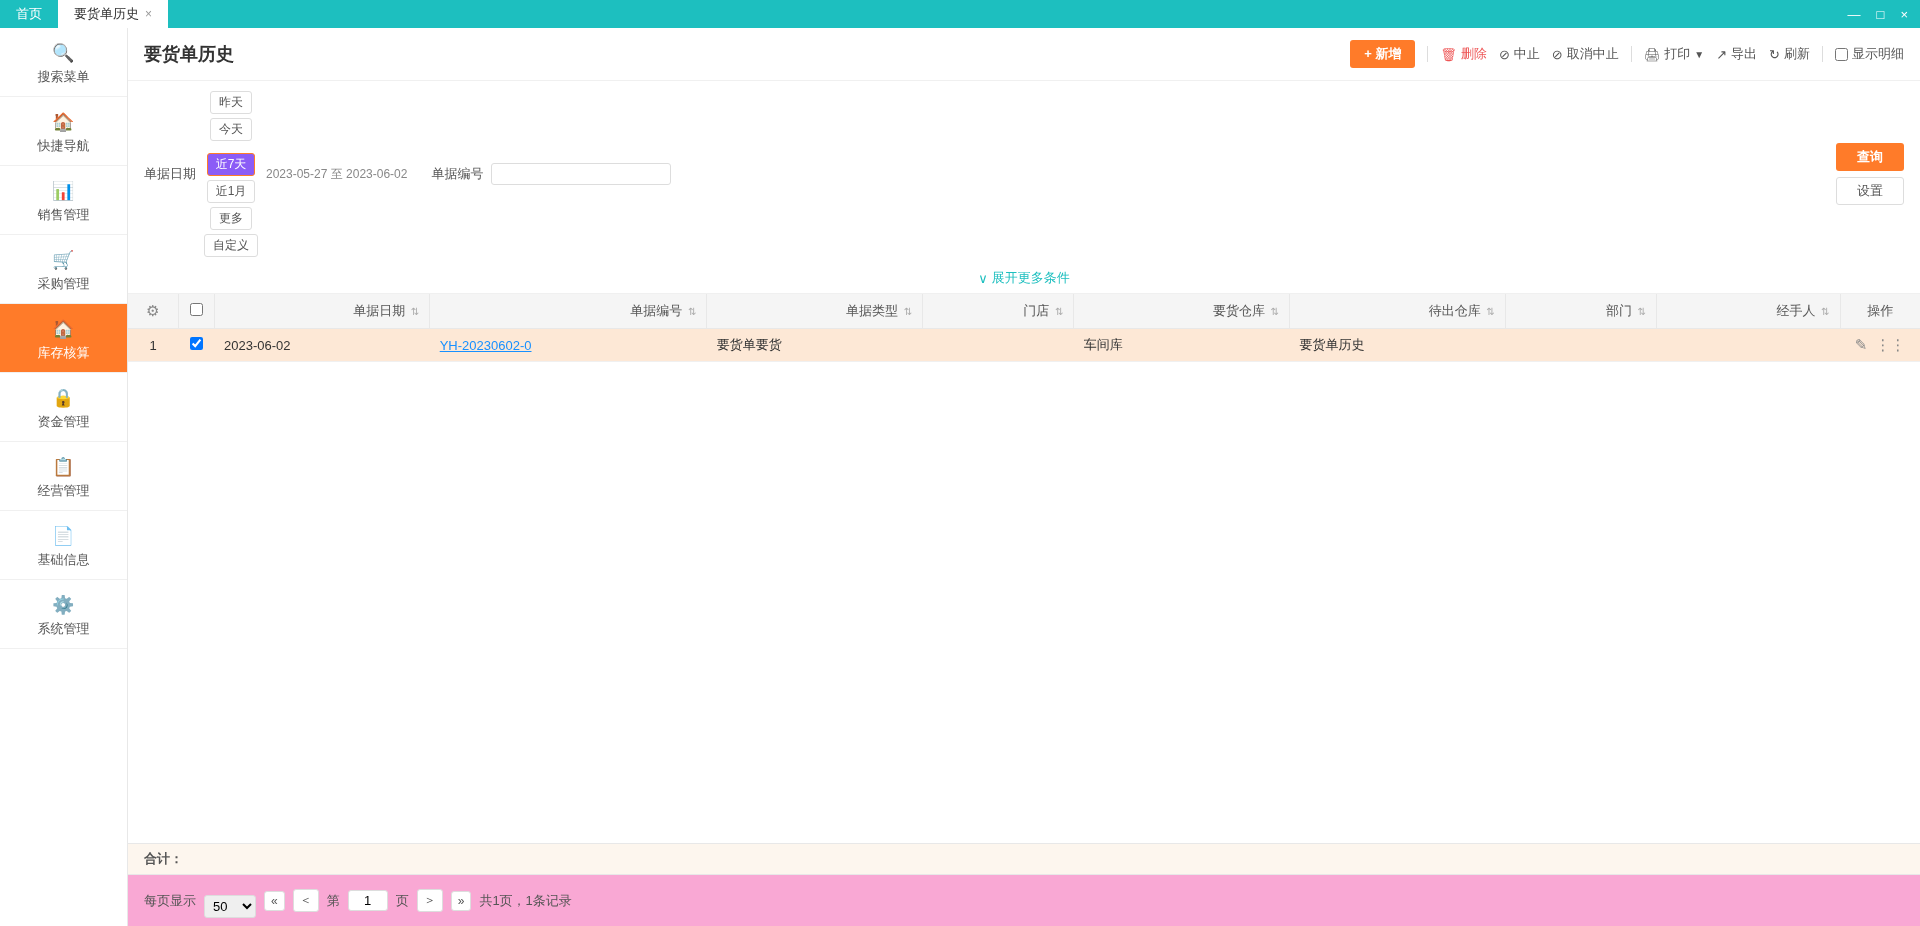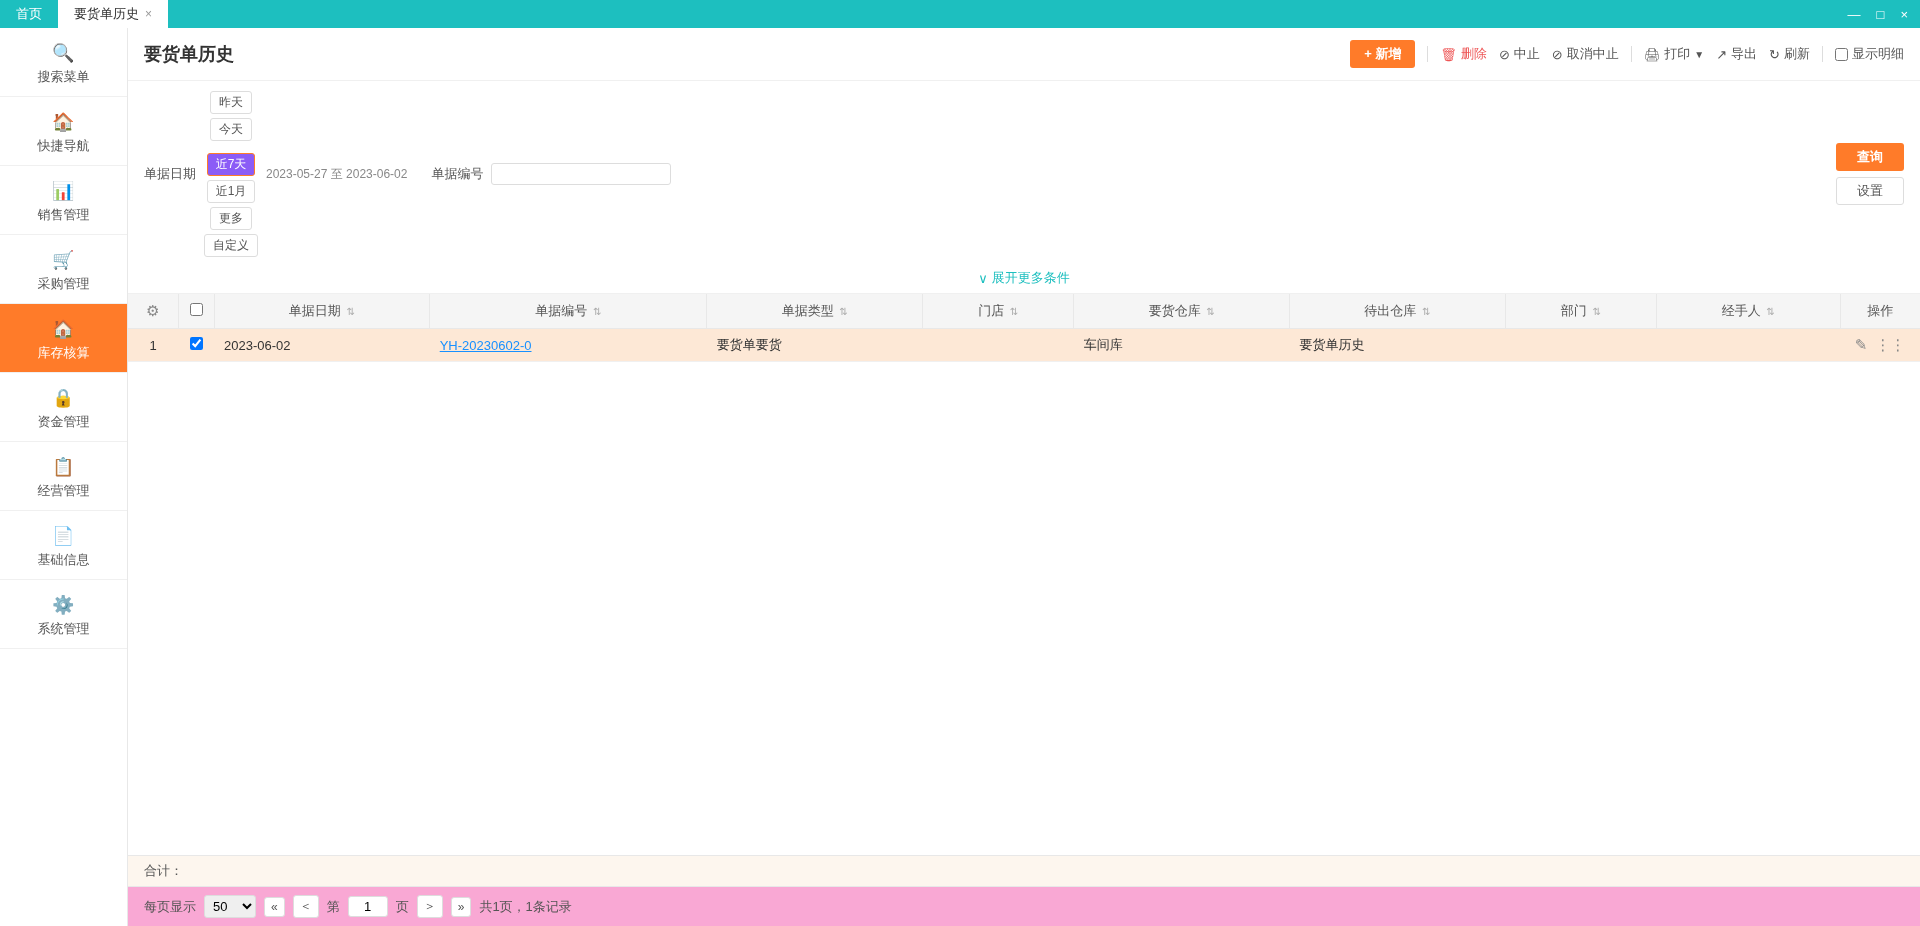--- a/index.html
+++ b/index.html
@@ -211,21 +211,21 @@
     table {
       width: 100%;
       border-collapse: collapse;
     }
     table thead tr {
       background: #f5f5f5;
       border-bottom: 1px solid #e8e8e8;
     }
     table thead th {
       padding: 8px 10px;
-      text-align: center;
+      text-align: right;
       font-weight: normal;
       color: #555;
       font-size: 13px;
       white-space: nowrap;
       border-right: 1px solid #e8e8e8;
     }
     table thead th:last-child { border-right: none; }
     table tbody tr {
       border-bottom: 1px solid #f0f0f0;
     }
@@ -246,40 +246,42 @@
     
     .table-footer {
       background: #fdf6ee;
       border-top: 1px solid #e8e8e8;
       padding: 6px 16px;
       display: flex;
       align-items: flex-start;
       font-size: 13px;
       color: #555;
       flex-shrink: 0;
+      font-weight: bold;
     }
 
     
     .pagination {
       background: #f9a8d4;
       border-top: 1px solid #e8e8e8;
       padding: 8px 16px;
       display: flex;
       align-items: center;
       justify-content: flex-start;
       gap: 8px;
       flex-shrink: 0;
       font-size: 13px;
       color: #555;
     }
     .pagination select {
       border: 1px solid #ddd;
       border-radius: 3px;
       padding: 2px 4px;
       font-size: 13px;
+      margin-top: 12px;
     }
     .pagination .pg-btn {
       padding: 2px 6px;
       border: 1px solid #ddd;
       border-radius: 3px;
       background: #fff;
       cursor: pointer;
       font-size: 12px;
       color: #555;
     }

